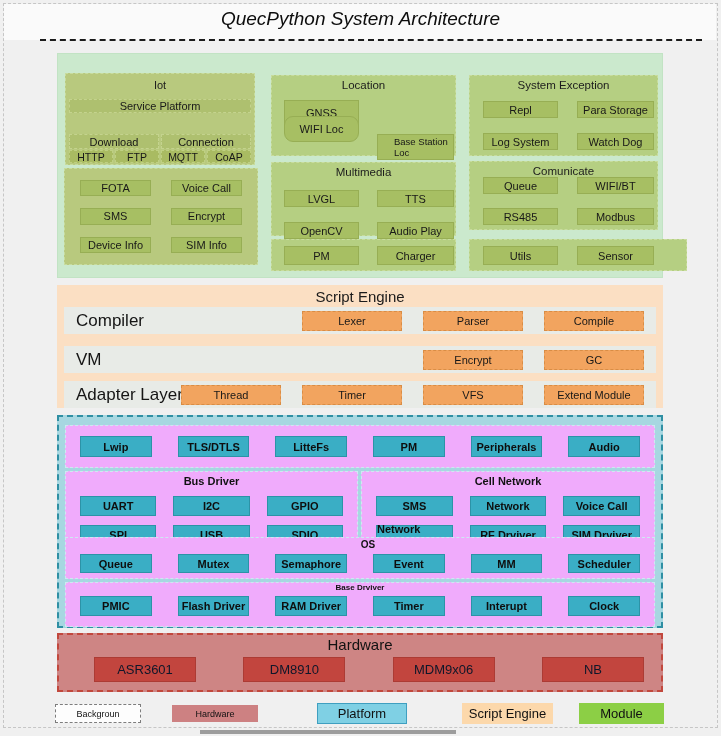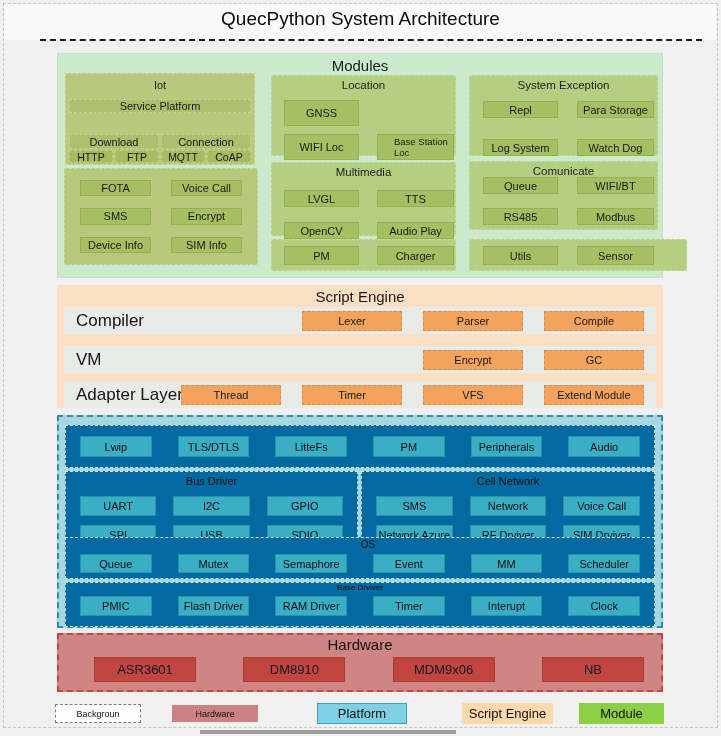--- a/index.html
+++ b/index.html
@@ -1,20 +1,20 @@
 <!DOCTYPE html>
 <html><head>
 <meta charset="utf-8">
 <style>
   html,body{margin:0;padding:0;}
   #page{position:relative;width:721px;height:736px;background:#f0f0f0;
         font-family:"Liberation Sans",sans-serif;color:#161616;overflow:hidden;}
   .title-band{position:absolute;left:4px;top:4px;width:712px;height:36px;background:#fafafa;}
   .page-frame{position:absolute;left:3px;top:3px;width:713px;height:723px;border:1px dashed #c6c6c6;pointer-events:none;}
-  .page-title{position:absolute;left:0;top:8px;width:721px;text-align:center;font-size:19px;color:#0d0d0d;}
+  .page-title{position:absolute;left:0;top:8px;width:721px;text-align:center;font-size:19px;color:#0d0d0d;font-style:italic;}
   .title-divider{position:absolute;left:40px;top:39px;width:662px;border-top:2px dashed #1c1c1c;}
 
   
   #modules{position:absolute;left:57px;top:53px;width:606px;height:225px;background:#cbe9cd;border:1px solid #c2e3c4;box-sizing:border-box;}
   .sec-title{text-align:center;font-size:15px;padding-top:3px;color:#1b1b1b;}
   .g-box{position:absolute;background:#b5cf82;border:1px dashed #c8dc9e;box-sizing:border-box;}
   .g-title{text-align:center;font-size:11.5px;padding-top:3px;color:#1c1c1c;}
   .g-btn{background:#a7bf63;border:1px solid #97ae54;box-sizing:border-box;display:flex;align-items:center;justify-content:center;font-size:11px;color:#181818;}
   
   #iot{left:7px;top:19px;width:190px;height:92px;background:#b8c97e;}
@@ -35,38 +35,38 @@
   #location{left:213px;top:21px;width:185px;height:81px;}
   .abs-btn{position:absolute;box-sizing:border-box;}
   #multimedia{left:213px;top:108px;width:185px;height:74px;}
   .grid2{position:absolute;left:12px;top:13px;display:grid;grid-template-columns:75px 77px;gap:15px 18px;}
   .grid2 .g-btn{height:17px;}
   #pm-row{left:213px;top:185px;width:185px;height:32px;}
   .rowgrid{position:absolute;left:12px;top:6px;display:grid;grid-template-columns:75px 77px;gap:18px;}
   .rowgrid .g-btn{height:19px;}
   
   #sysex{left:411px;top:21px;width:189px;height:81px;}
-  #sysex .grid2{left:13px;top:25px;gap:21px 19px;}
+  #sysex .grid2{left:13px;top:25px;gap:15px 19px;}
   #comunicate{left:411px;top:107px;width:189px;height:69px;}
   #comunicate .grid2{left:13px;top:15px;gap:14px 19px;}
   #utils-row{left:411px;top:185px;width:218px;height:32px;}
   #utils-row .rowgrid{left:13px;grid-template-columns:75px 77px;gap:19px;}
   #location .g-btn{height:26px;}
   .small-label{font-size:9.5px;}
 
   
   #script-engine{position:absolute;left:57px;top:285px;width:606px;height:123px;background:#fbdfc3;}
   .se-row{position:absolute;left:7px;width:592px;height:27px;background:#e8ebe7;display:flex;align-items:center;}
   .se-label{margin-left:12px;font-size:17px;color:#151515;}
   .se-btns{position:absolute;right:12px;top:3.5px;display:flex;gap:21px;}
   .o-btn{width:100px;height:20px;background:#f2a45f;border:1px dashed #d98d45;box-sizing:border-box;display:flex;align-items:center;justify-content:center;font-size:11px;color:#181818;}
 
   
   #platform{position:absolute;left:57px;top:415px;width:606px;height:213px;background:#a7d7e1;border:2px dashed #2f8fa3;box-sizing:border-box;}
-  .t-box{position:absolute;background:#0369a1;border:1px dashed #cdeaf0;box-sizing:border-box;}
+  .t-box{position:absolute;background:#f0abfc;border:1px dashed #cdeaf0;box-sizing:border-box;font-weight:bold;}
   .t-btn{background:#3aaec5;border:1px solid #2c93a7;box-sizing:border-box;display:flex;align-items:center;justify-content:center;font-size:11px;color:#0e0e0e;}
   #p-row1{left:6px;top:8px;width:590px;height:43px;display:grid;grid-template-columns:repeat(6,1fr);gap:26px;padding:10px 14px;}
   #p-bus{left:6px;top:54px;width:293px;height:84px;}
   #p-cell{left:302px;top:54px;width:294px;height:84px;}
   .p-sub-title{text-align:center;font-size:11px;padding-top:3px;color:#111;}
   .grid3{position:absolute;left:14px;right:14px;top:24px;display:grid;grid-template-columns:repeat(3,1fr);gap:9px 17px;}
   .grid3 .t-btn{height:20px;}
   #p-os{left:6px;top:120px;width:590px;height:42px;}
   #p-os .p-sub-title{font-size:10px;padding-top:1px;padding-left:16px;}
   .grid6{position:absolute;left:14px;right:14px;top:16px;display:grid;grid-template-columns:repeat(6,1fr);gap:26px;}
@@ -94,21 +94,20 @@
 </style>
 </head>
 <body>
 
 <div id="page">
   <div class="title-band"></div>
   <div class="page-title">QuecPython System Architecture</div>
   <div class="title-divider"></div>
 
   <section id="modules">
-    <div class="sec-title">Modules</div>
 
     <div class="g-box" id="iot">
       <div class="g-title">Iot</div>
       <div class="iot-band" id="iot-sp-band">Service Platform</div>
       <div id="iot-dl-band">
         <div class="half-band">Download</div>
         <div class="half-band">Connection</div>
       </div>
       <div class="seg-row" id="iot-dl-row">
         <div class="seg-sub">
@@ -130,21 +129,21 @@
         <div class="g-btn">Voice Call</div>
         <div class="g-btn">SMS</div>
         <div class="g-btn">Encrypt</div>
         <div class="g-btn">Device Info</div>
         <div class="g-btn">SIM Info</div>
       </div>
 
     <div class="g-box" id="location">
       <div class="g-title">Location</div>
       <div class="g-btn abs-btn" style="left:12px;top:24px;width:75px;">GNSS</div>
-      <div class="g-btn abs-btn" style="left:12px;top:58px;width:75px;">WIFI Loc</div>
+      <div class="g-btn abs-btn" style="left:12px;top:40px;width:75px;border-radius:9px;">WIFI Loc</div>
       <div class="g-btn abs-btn small-label" style="left:105px;top:58px;width:77px;padding-left:16px;">Base Station Loc</div>
     </div>
 
     <div class="g-box" id="multimedia">
       <div class="g-title">Multimedia</div>
       <div class="grid2" style="top:27px;">
 
       <div class="g-btn">LVGL</div>
           <div class="g-btn">TTS</div>
           <div class="g-btn">OpenCV</div>

